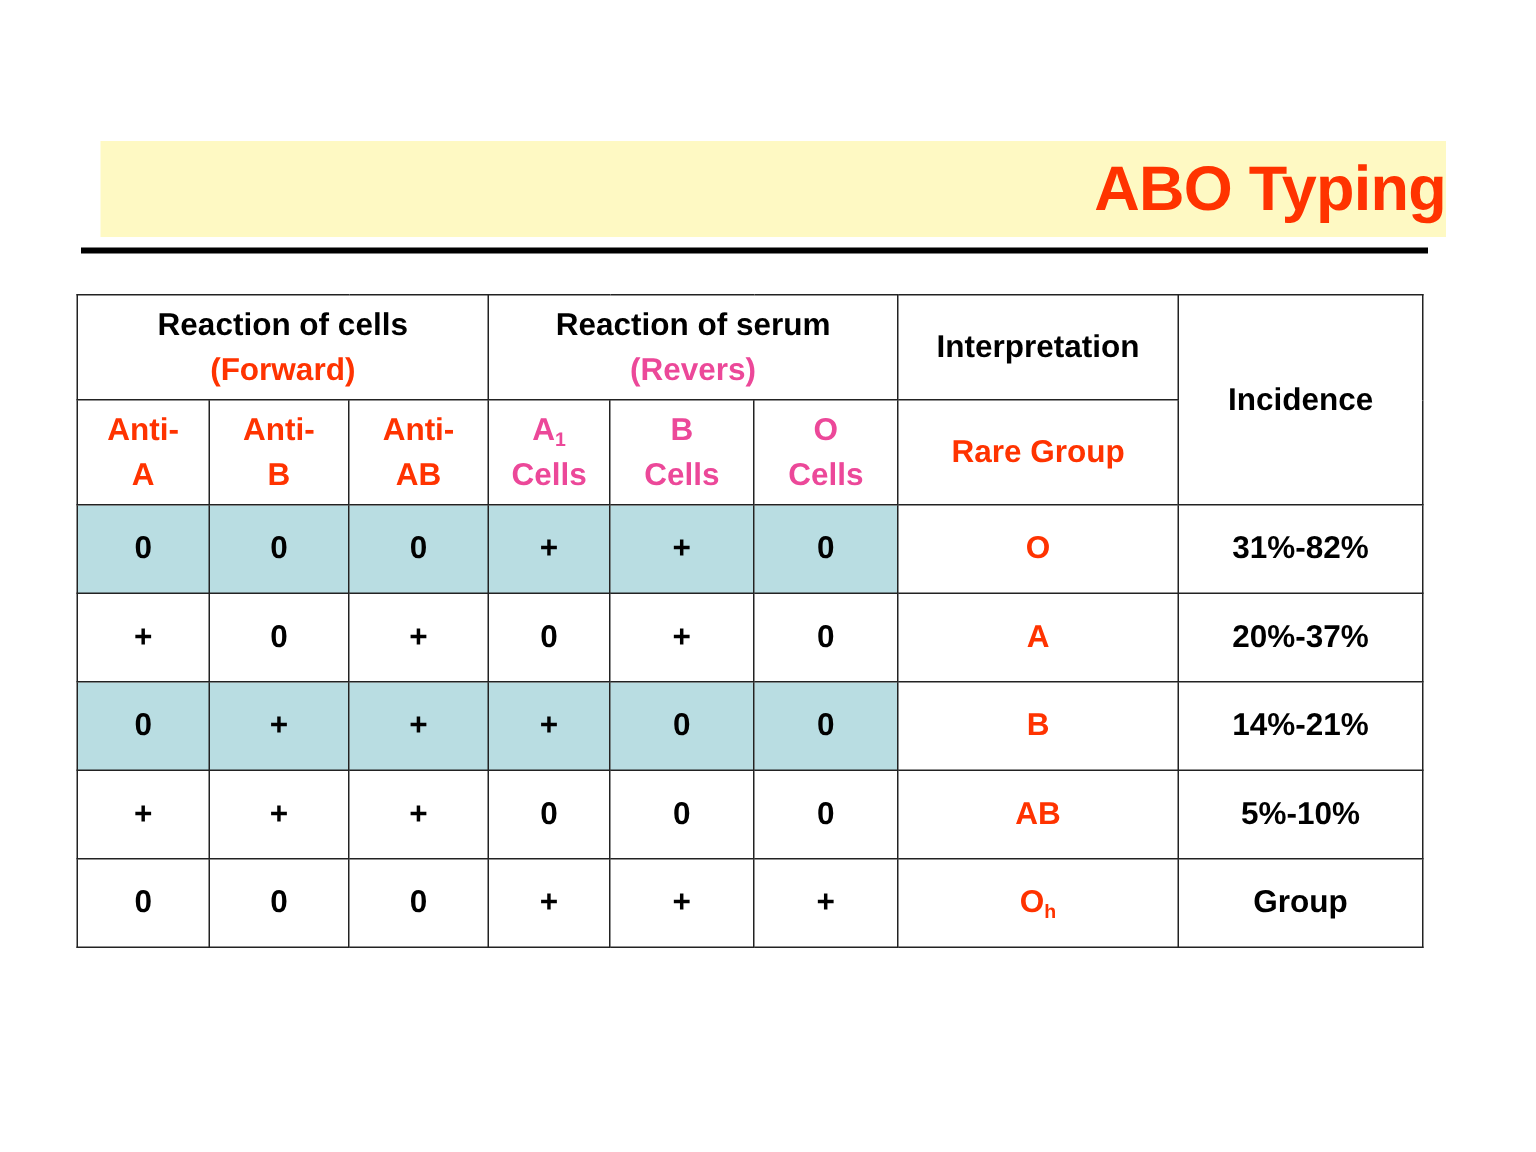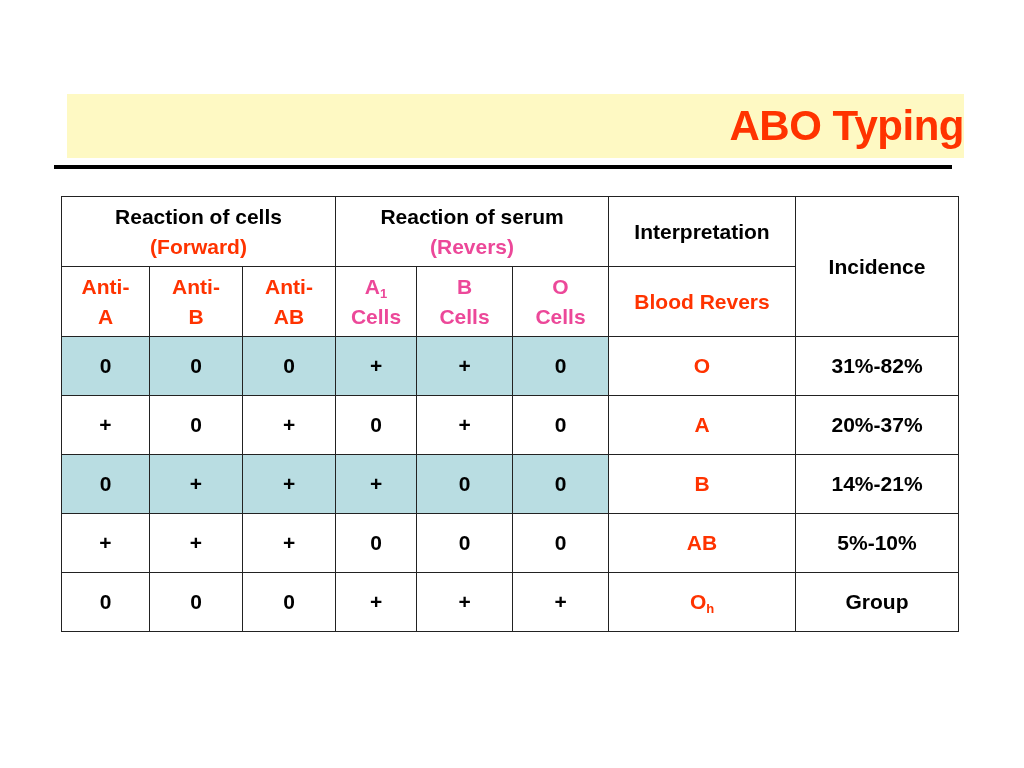--- a/index.html
+++ b/index.html
@@ -2,21 +2,21 @@
 <html><head>
 <meta charset="utf-8">
 <style>
   html, body { margin:0; padding:0; }
   body { width:1024px; height:768px; background:#ffffff; position:relative; overflow:hidden;
          font-family:"Liberation Sans", sans-serif; }
   .title-bar { position:absolute; left:51px; top:94px; width:897px; height:64px; background:#fef9c3;
                display:flex; align-items:center; justify-content:flex-end;margin-left:16px; }
   .title { font-size:42px; font-weight:bold; color:#ff3300; letter-spacing:-0.5px; }
   .rule { position:absolute; left:54px; top:165px; width:898px; height:4px; background:#000; }
-  table { position:absolute; left:61px; top:196px; border-collapse:collapse; table-layout:fixed; width:897px;padding-left:12px; }
+  table { position:absolute; left:51px; top:196px; border-collapse:collapse; table-layout:fixed; width:897px;padding-left:12px; }
   td, th { border:1.5px solid #222; text-align:center; vertical-align:middle; padding:0;
            font-size:21px; font-weight:bold; line-height:30px; }
   th { font-weight:bold; }
   .hdr1 { height:70px; }
   .hdr2 { height:70px; }
   .row { height:59px; }
   .shaded td { background:#b9dde2; }
   .shaded td.plain { background:#ffffff; }
   .red { color:#ff3300; }
   .blue { color:#ec4899; }
@@ -73,21 +73,21 @@
       <div>Cells</div>
     </th>
     <th class="blue">
       <div>B</div>
       <div>Cells</div>
     </th>
     <th class="blue">
       <div>O</div>
       <div>Cells</div>
     </th>
-    <th class="red">Blood Revers</th>
+    <th class="red">Rare Group</th>
   </tr>
 
   <tr class="row shaded">
     <td>0</td>
     <td>0</td>
     <td>0</td>
     <td>+</td>
     <td>+</td>
     <td>0</td>
     <td class="plain red"><span>O</span><sub></sub></td>

